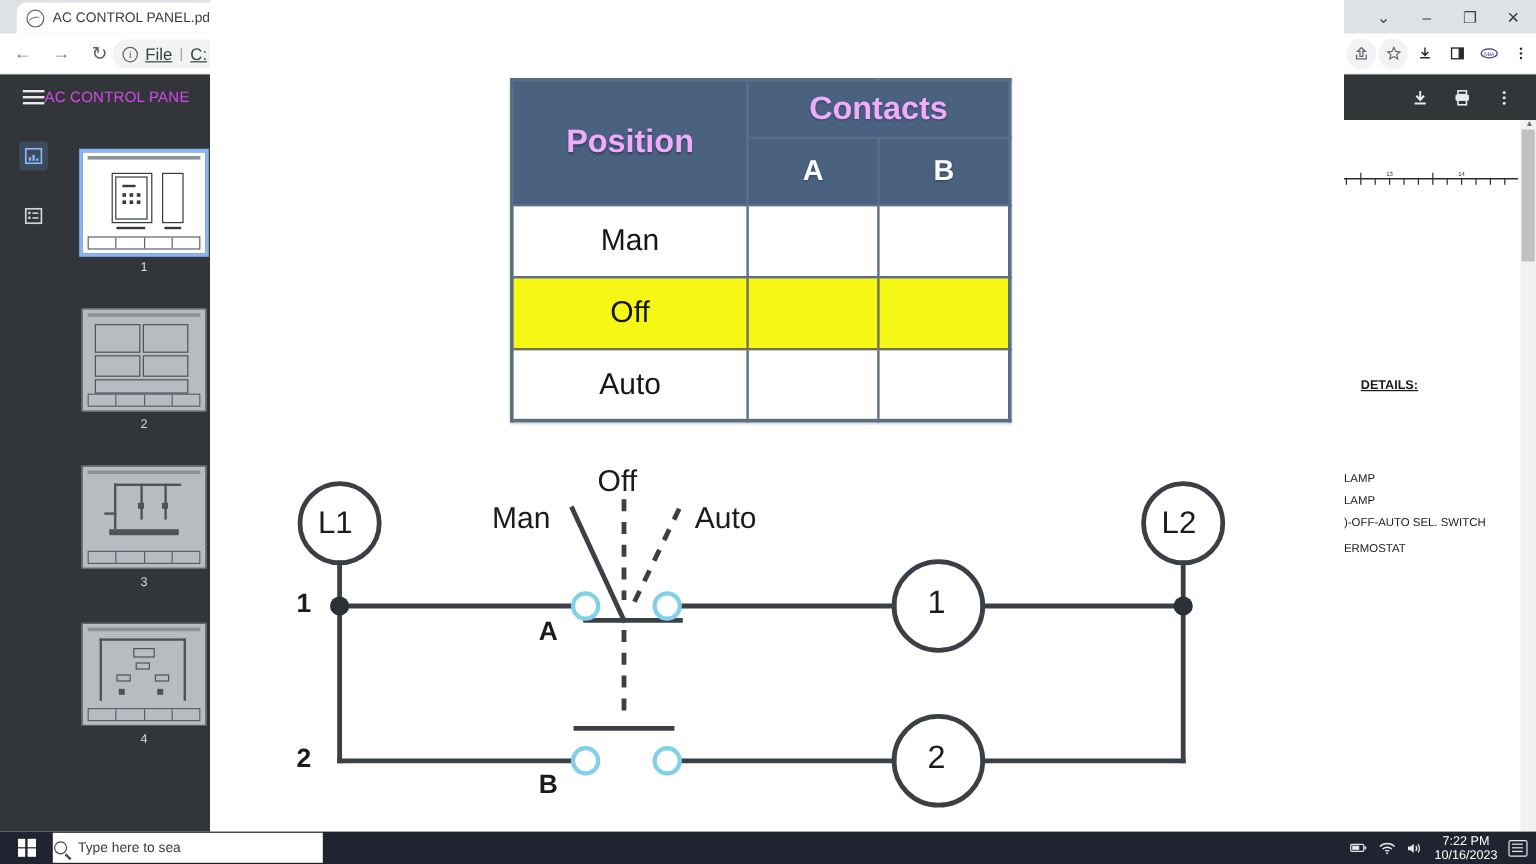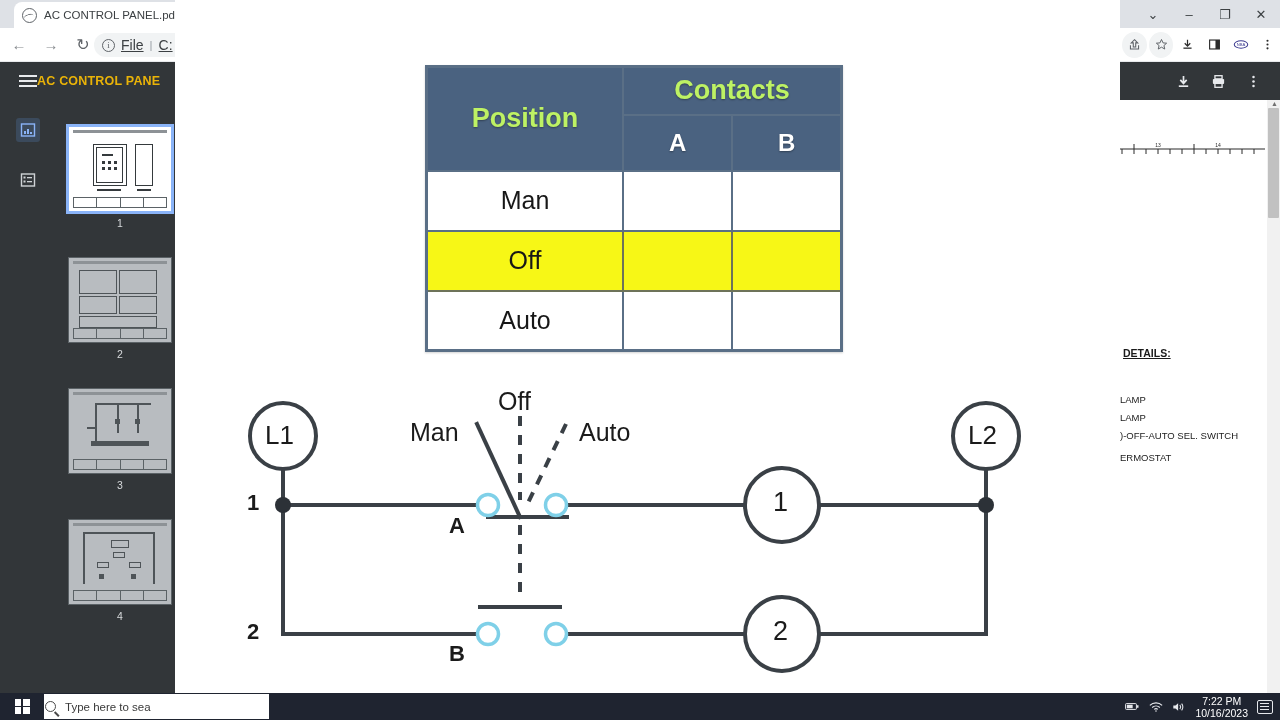--- a/index.html
+++ b/index.html
@@ -72,21 +72,21 @@
   
   .pdf-topbar {
     position: absolute; left: 0; top: 62px; width: 175px; height: 38px;
     background: #323639; display: flex; align-items: center;
   }
   .hamburger { width: 18px; margin-left: 19px; }
   .hamburger span {
     display: block; height: 2px; background: #e8eaed; margin: 3px 0;
   }
   .pdf-doc-title {
-    color: #eab308; font-size: 12.5px; font-weight: bold;
+    color: #d946ef; font-size: 12.5px; font-weight: normal;
     white-space: nowrap; letter-spacing: .2px;
   }
 
   .pdf-sidebar {
     position: absolute; left: 0; top: 100px; width: 175px; height: 593px;
     background: #323639;
   }
   .side-rail { position: absolute; left: 0; top: 0; width: 56px; height: 100%; }
   .rail-btn {
     position: absolute; left: 16px; width: 24px; height: 24px;
@@ -130,21 +130,21 @@
 
   
   .tt {
     position: absolute; left: 250px; top: 65px;
     width: 418px; border-collapse: collapse;
     border: 3px solid #5a6f86;
     box-shadow: 0 1px 2px rgba(0,0,0,.18);
   }
   .tt td, .tt th { border: 2px solid #5a6f86; padding: 0; }
   .tt .hd {
-    background: #4a6280; color: #bef264; text-align: center;
+    background: #4a6280; color: #f0abfc; text-align: center;
     font-size: 27px; font-weight: bold;
     text-shadow: 0 1px 2px rgba(0,0,0,.35);
   }
   .tt .hd-pos { height: 104px; vertical-align: middle; width: 198px; }
   .tt .hd-contacts { height: 48px; vertical-align: middle; }
   .tt .hd-sub {
     background: #4a6280; color: #ffffff; text-align: center;
     font-size: 24px; font-weight: bold; height: 56px; width: 110px;
     text-shadow: 0 1px 2px rgba(0,0,0,.35);
   }
@@ -596,21 +596,21 @@
           <line x1="86" y1="9" x2="86" y2="14"></line>
           <line x1="98" y1="9" x2="98" y2="14"></line>
           <line x1="110" y1="9" x2="110" y2="14"></line>
           <line x1="122" y1="9" x2="122" y2="14"></line>
           <line x1="134" y1="9" x2="134" y2="14"></line>
         </g>
         <text x="38" y="7" font-size="5" fill="#2b2b2b" text-anchor="middle" font-family="Liberation Sans, sans-serif">13</text>
         <text x="98" y="7" font-size="5" fill="#2b2b2b" text-anchor="middle" font-family="Liberation Sans, sans-serif">14</text>
       </svg>
 
-      <div class="rp-underlined" style="left:3px; top:215px;margin-top:32px;">DETAILS:</div>
+      <div class="rp-underlined" style="left:14px; top:215px;">DETAILS:</div>
 
       <div class="rp-legend-line" style="left:0px; top:294px;">LAMP</div>
       <div class="rp-legend-line" style="left:0px; top:312px;">LAMP</div>
       <div class="rp-legend-line" style="left:0px; top:330px;">)-OFF-AUTO SEL. SWITCH</div>
       <div class="rp-legend-line" style="left:0px; top:352px;">ERMOSTAT</div>
     </div>
 
     <div class="rp-scrollbar">
       <div class="rp-scroll-thumb">
         <div class="rp-scroll-up">▲</div>

